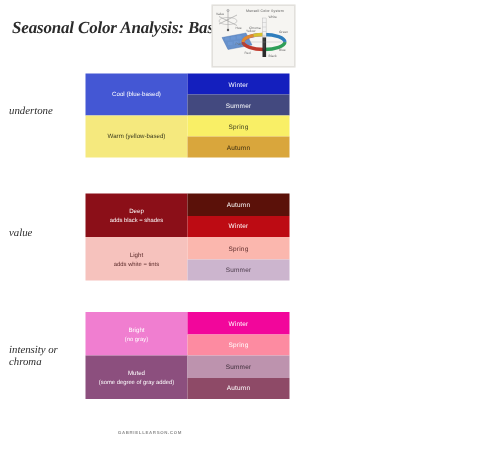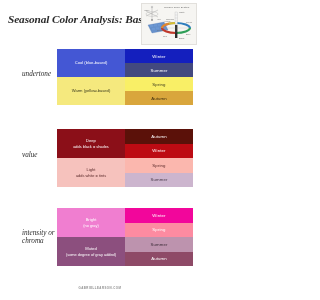--- a/index.html
+++ b/index.html
@@ -62,21 +62,21 @@
   }
 
   
   .section {
     position: absolute;
     left: 0;
     width: 200px;
   }
   .row-label {
     position: absolute;
-    left: 22px;
+    left: 6px;
     width: 50px;
     text-align: left;
     font-family: "Liberation Serif", serif;
     font-style: italic;
     font-size: 7.2px;
     color: #2b2b2b;
     line-height: 8.2px;
   }
   .grid {
     position: absolute;

